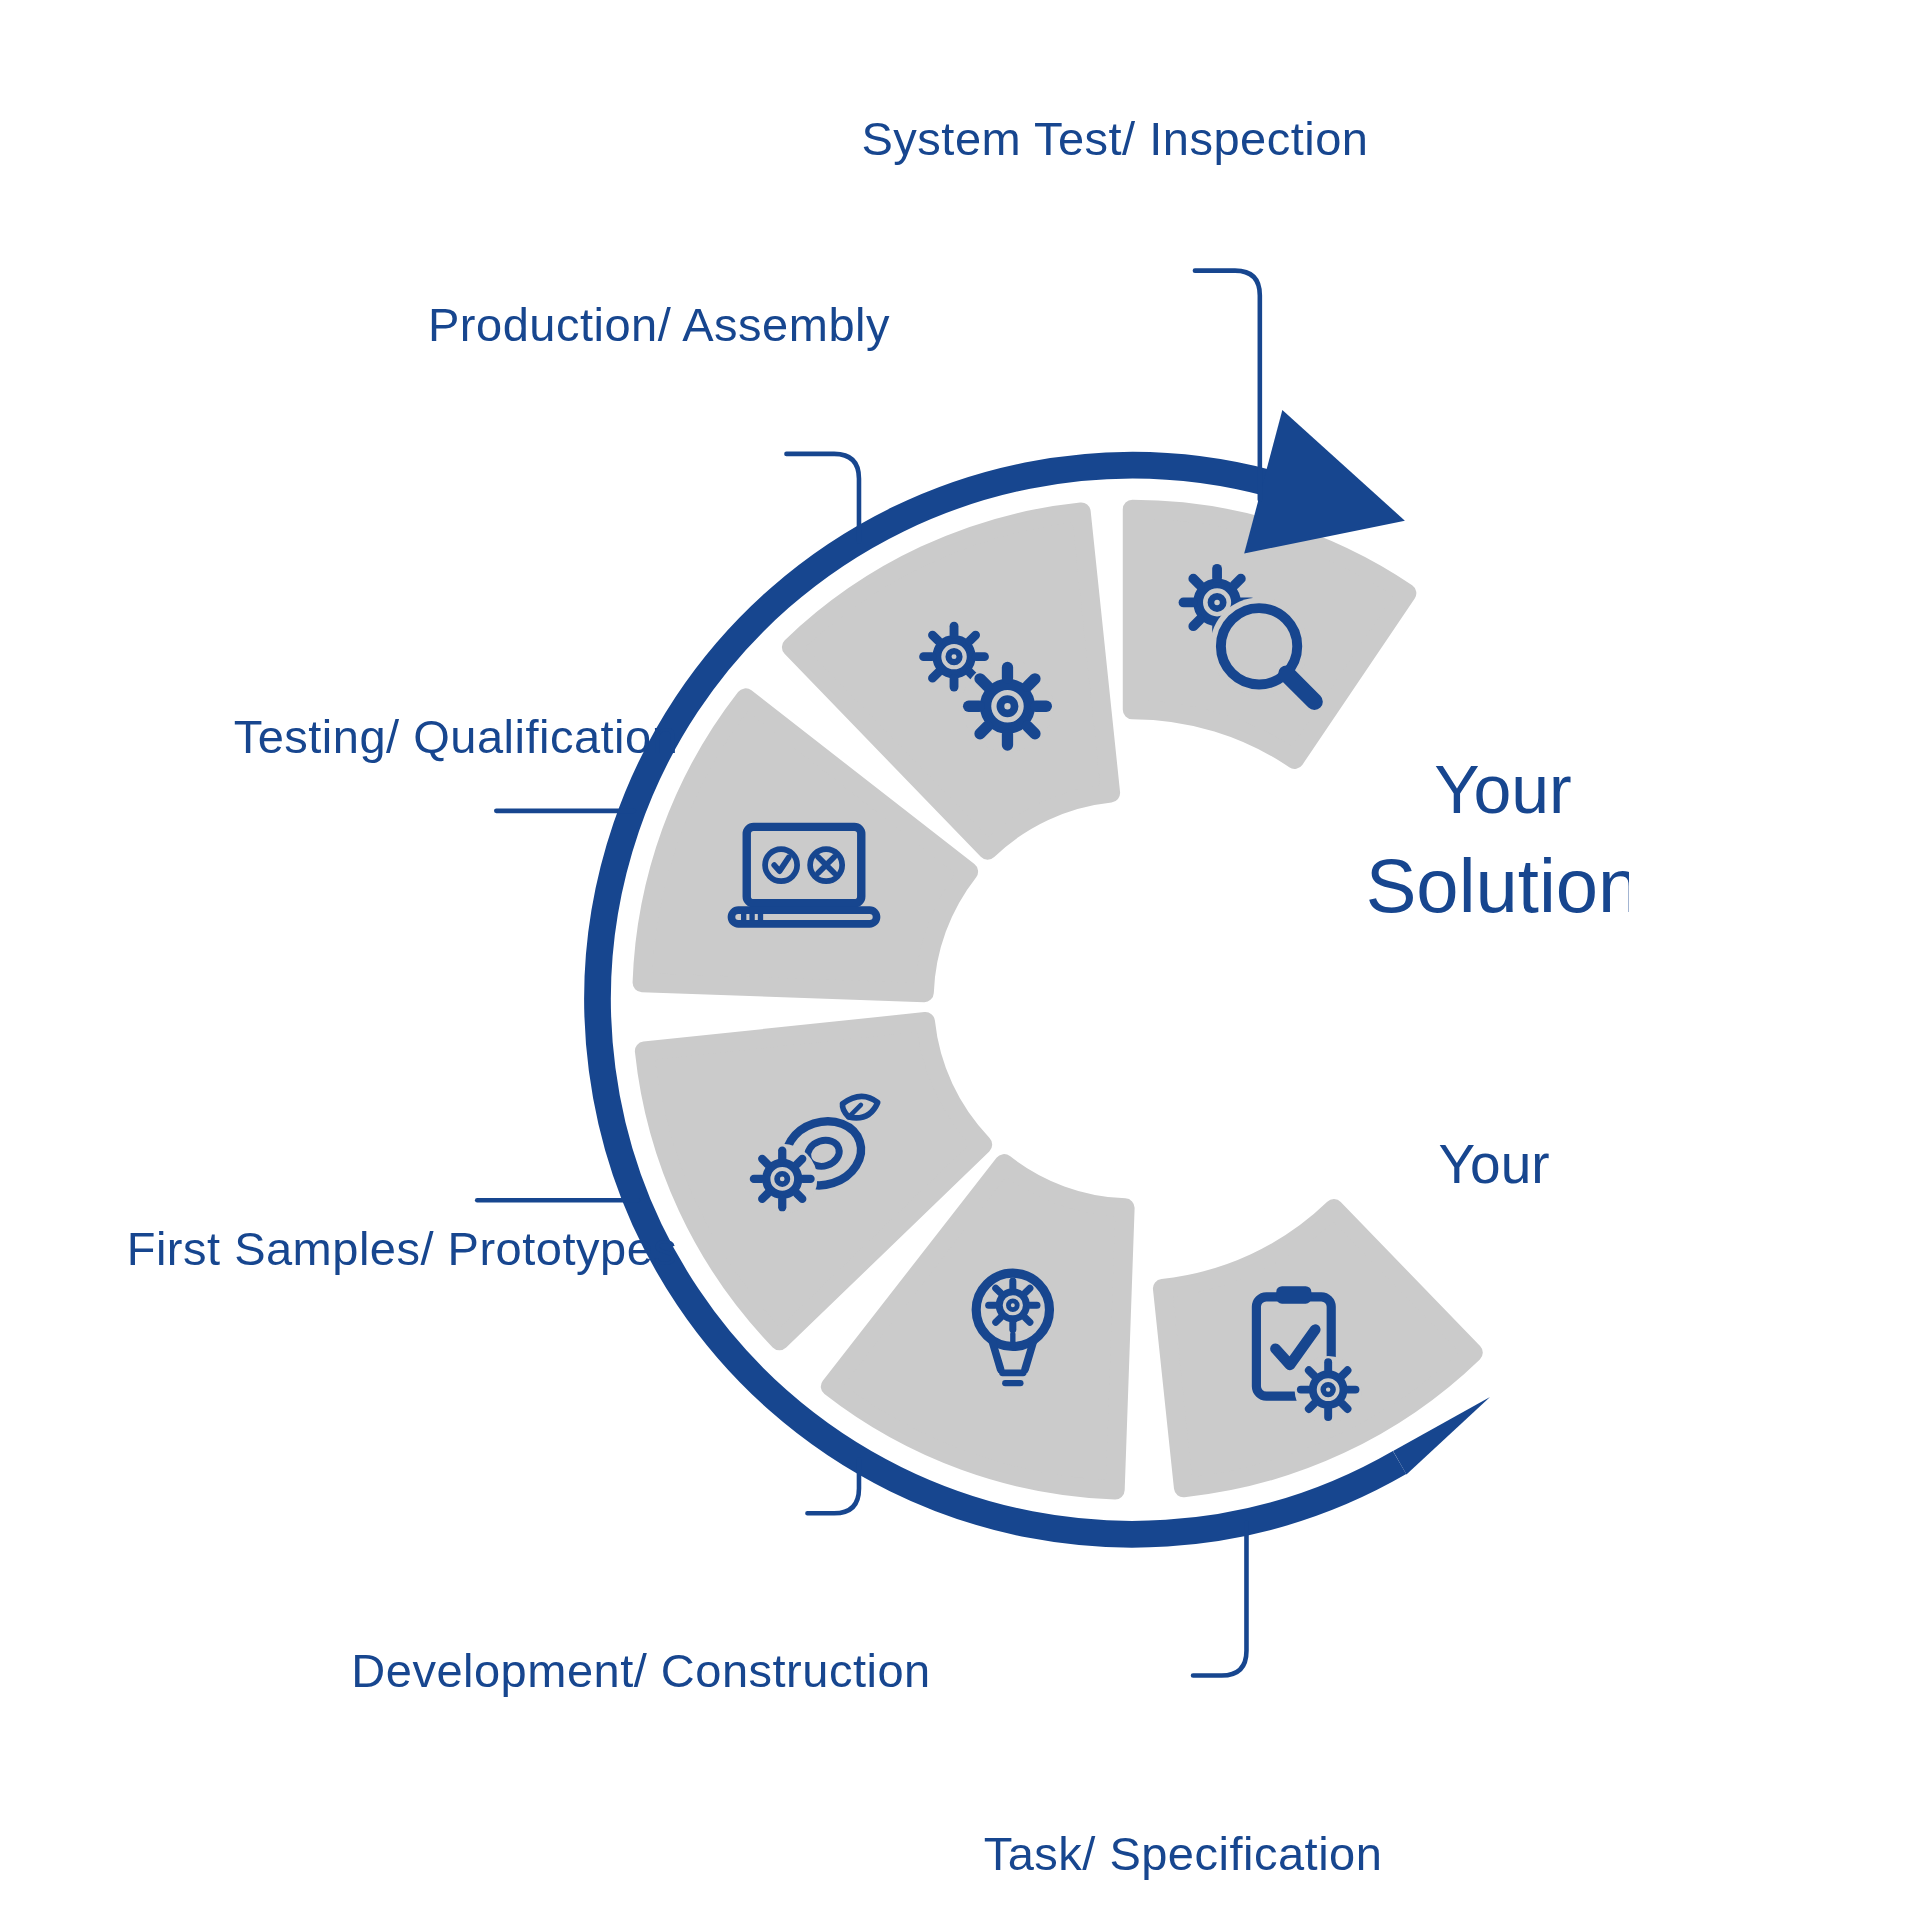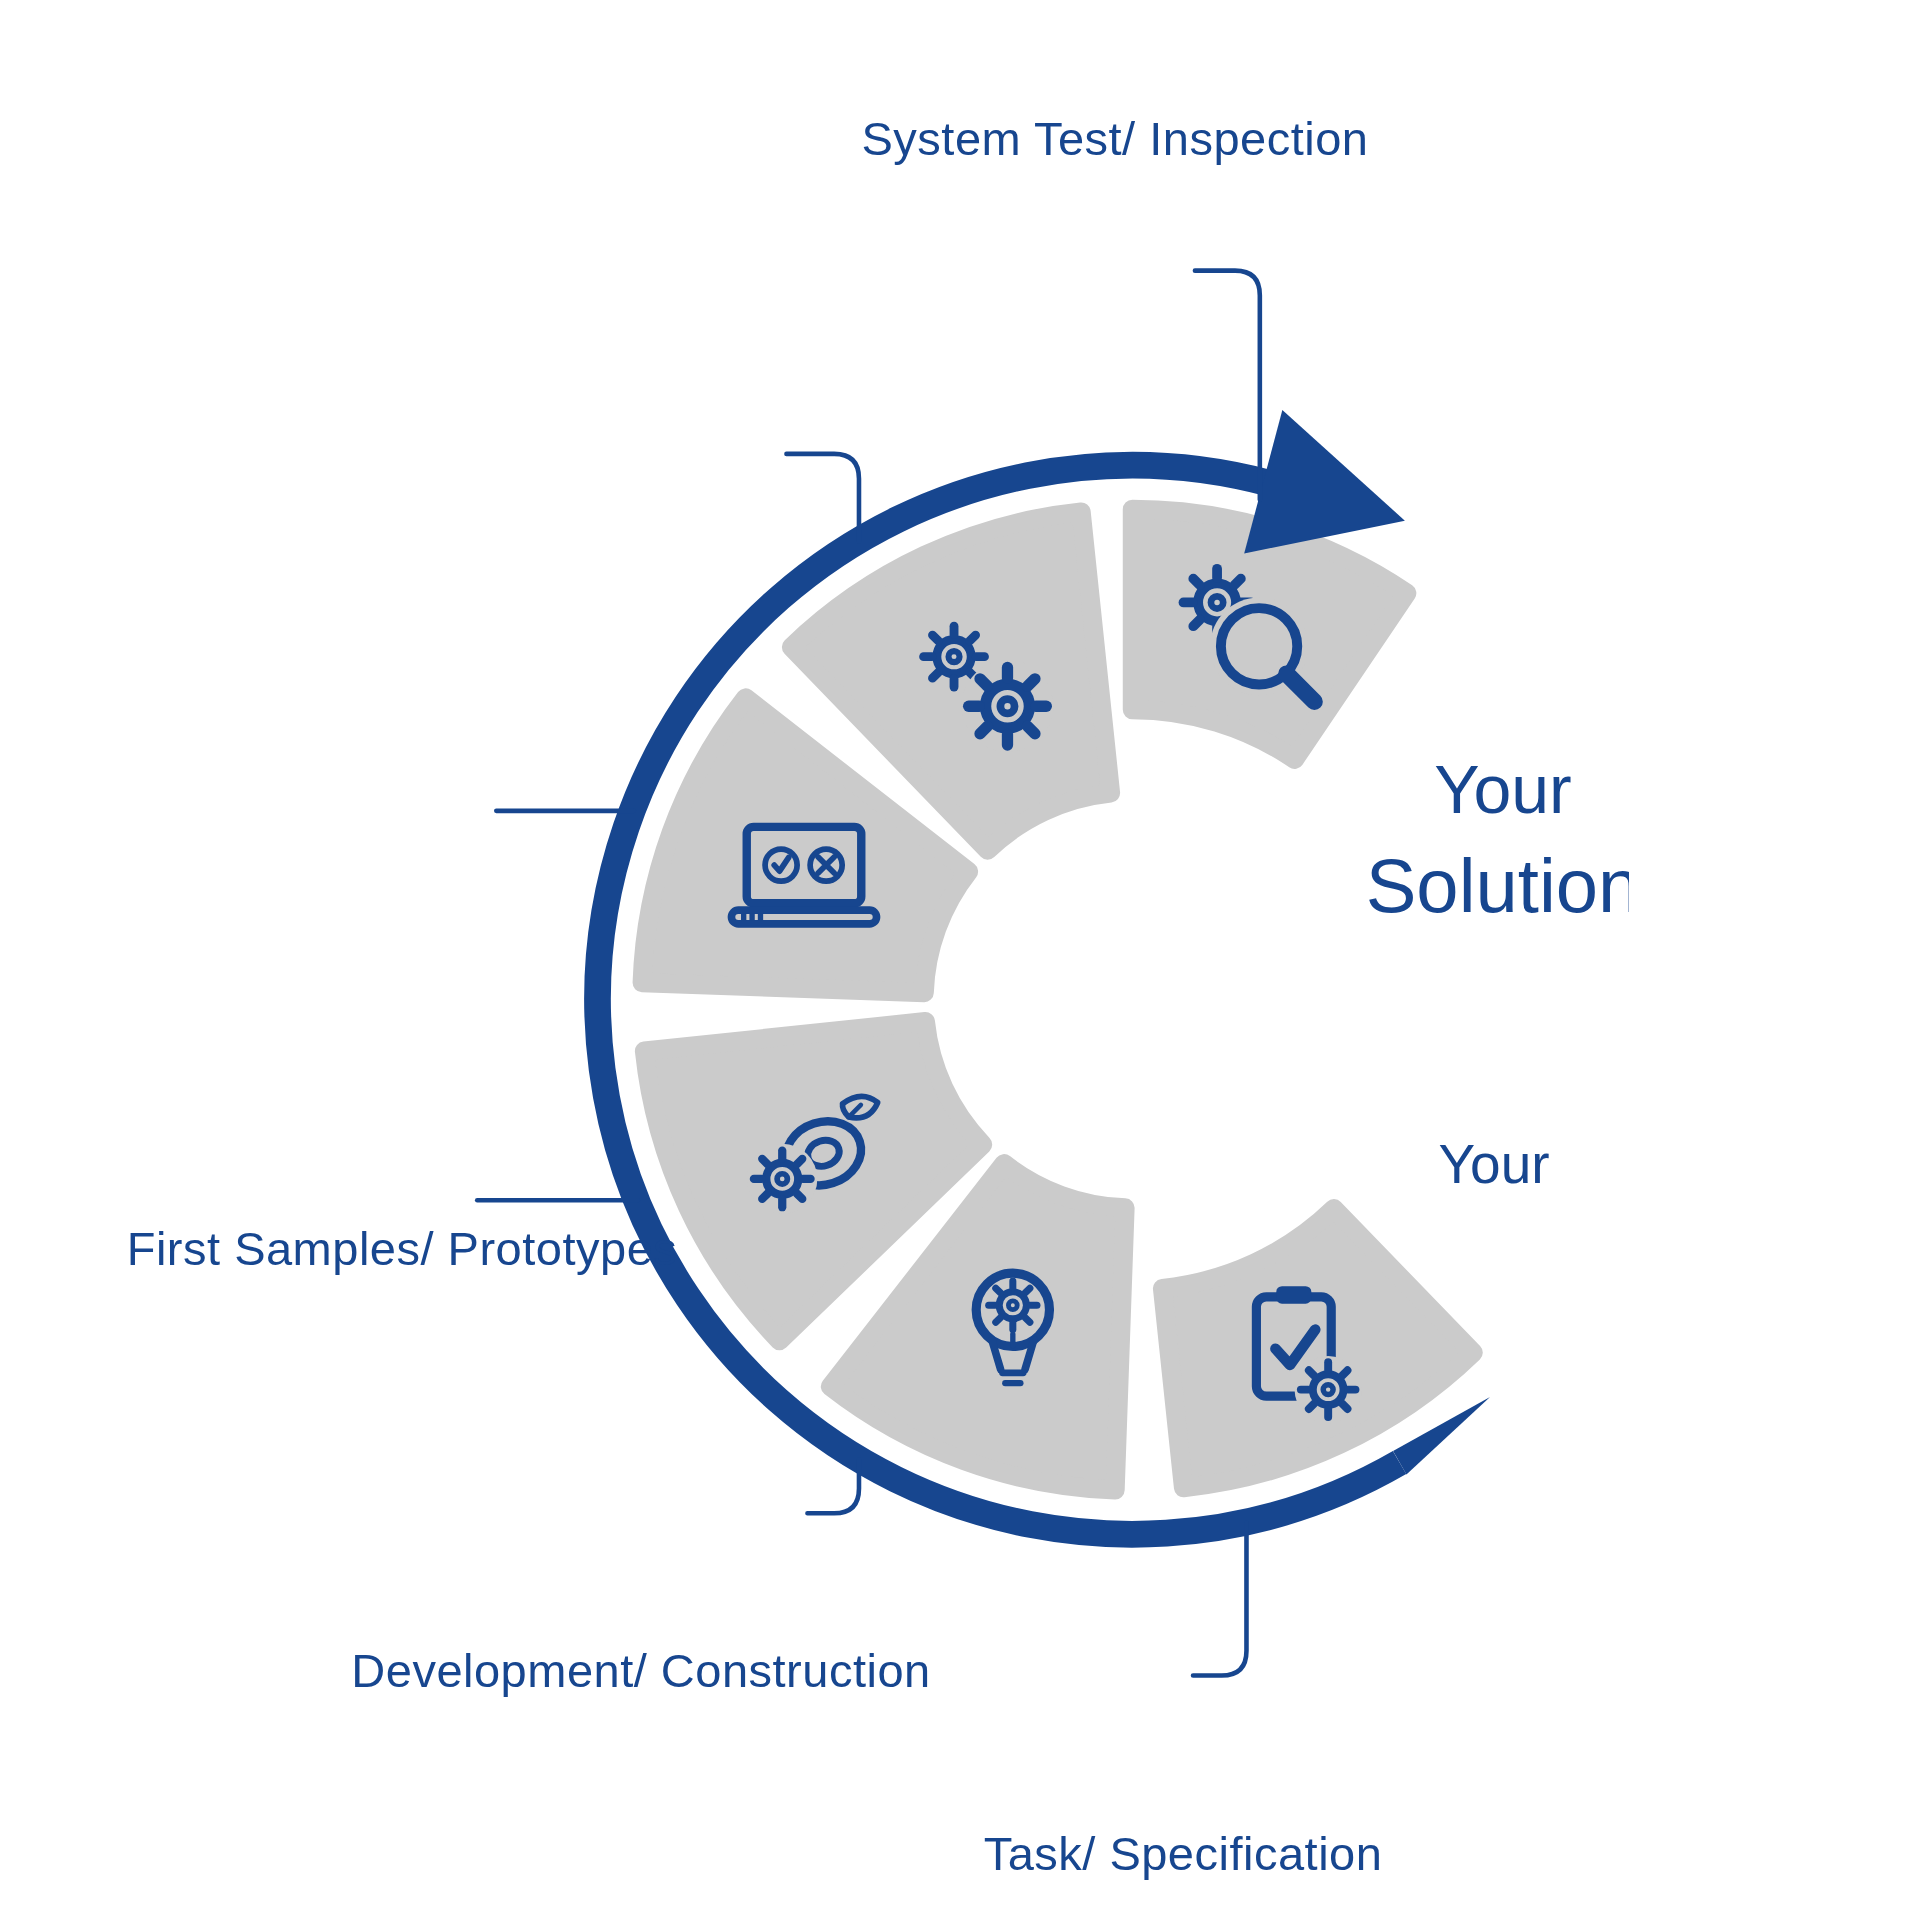--- a/index.html
+++ b/index.html
@@ -138,21 +138,23 @@
       <rect x="-98" y="-128" width="196" height="260" rx="26" stroke-width="24"></rect>
       <rect x="-46" y="-156" width="92" height="46" rx="15" fill="currentColor" stroke="none"></rect>
       <path d="M -48 8 L -10 50 L 56 -42" stroke-width="28"></path>
       <circle cx="90" cy="115" r="88" fill="var(--segment)" stroke="none"></circle>
       <use href="#gear-proto" transform="translate(90,115) scale(1.3)"></use>
     </g>
   </svg>
 
   <div class="step-label" style="left:1115px;top:138px;">System Test/ Inspection</div>
 
+  <div class="step-label" style="left:659px;top:324px;">Production/ Assembly</div>
 
+  <div class="step-label" style="left:456px;top:736px;">Testing/ Qualification</div>
 
   <div class="step-label" style="left:402px;top:1248px;">First Samples/ Prototypes</div>
 
   <div class="step-label" style="left:641px;top:1670px;">Development/ Construction</div>
 
   <div class="step-label" style="left:1183px;top:1853px;">Task/ Specification</div>
 
   <div class="center-text solution-size" style="left:1503px;top:840px;">
     <span class="l1">Your</span>
     <span class="l2">Solution</span>

